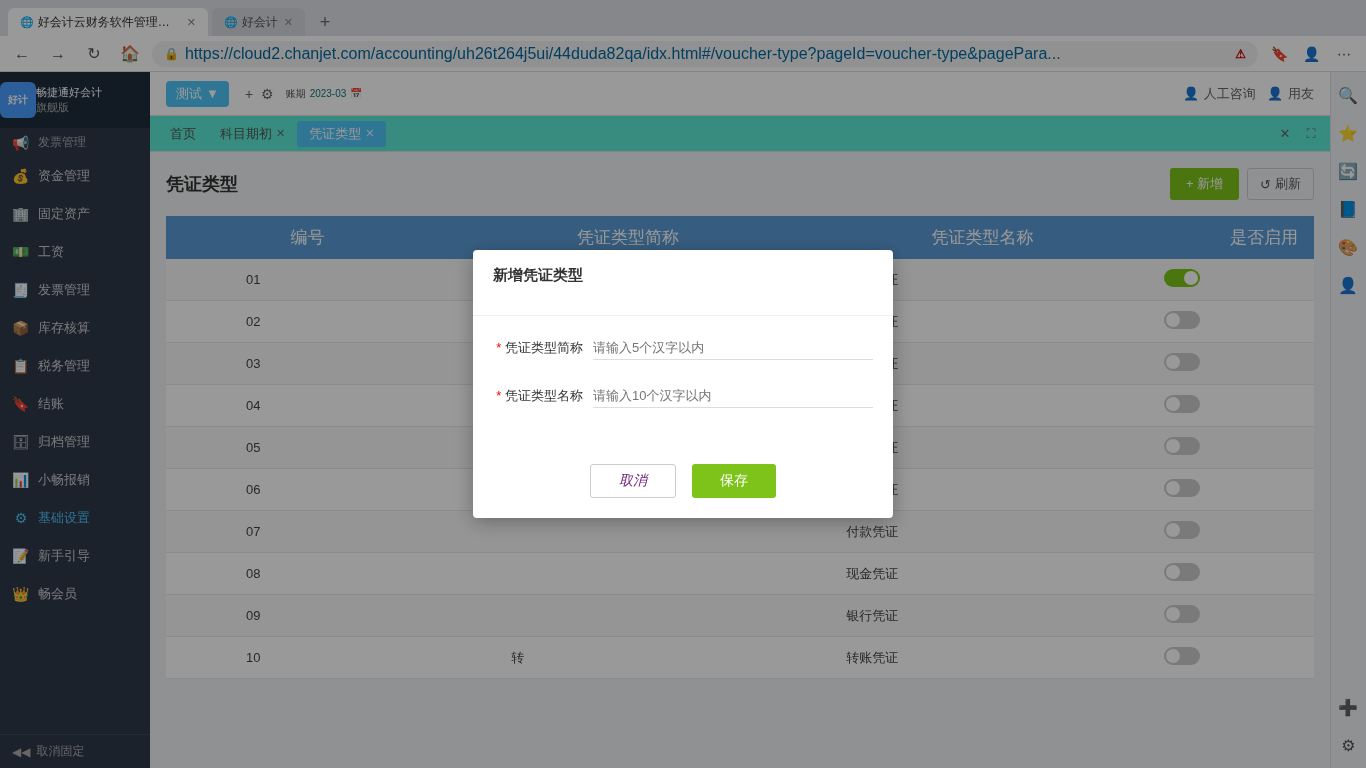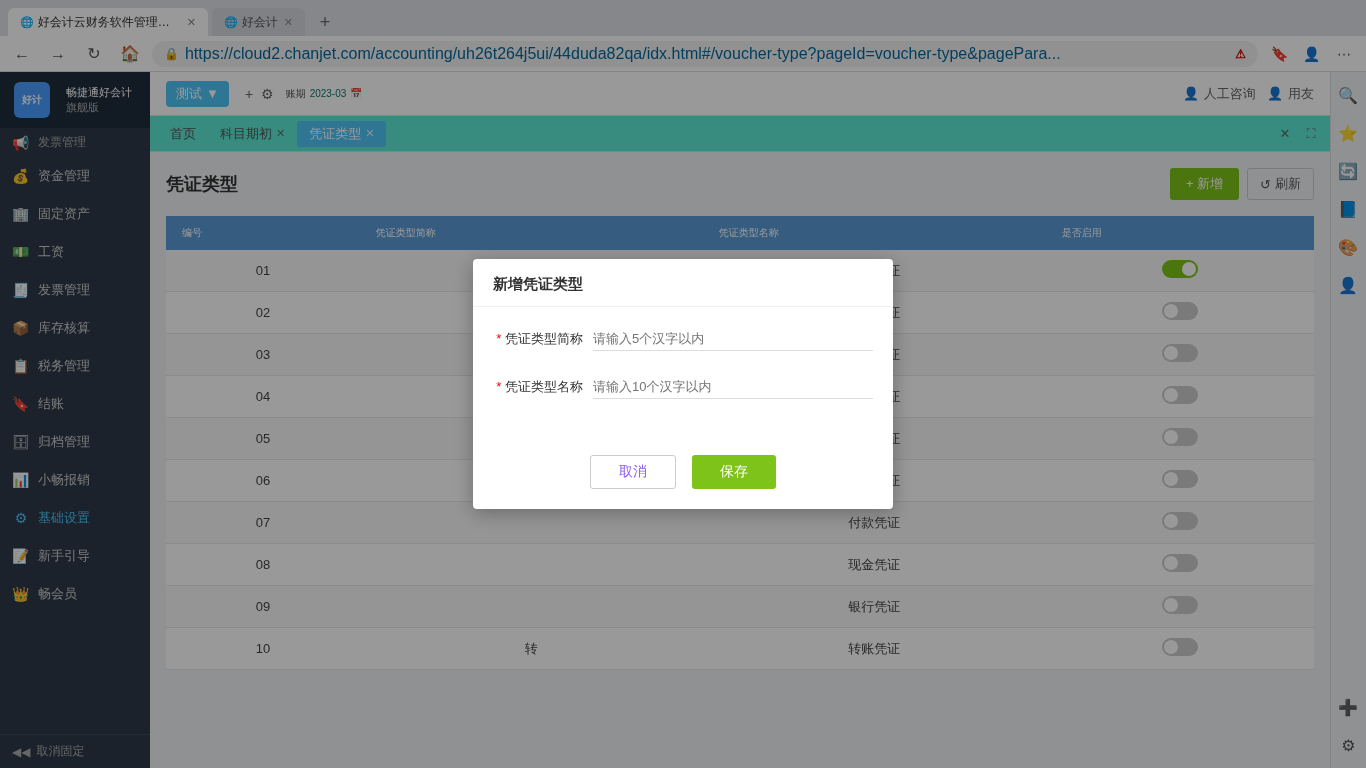--- a/index.html
+++ b/index.html
@@ -13,21 +13,21 @@
     .address-bar { display: flex; align-items: center; background: #fff; height: 36px; padding: 0 8px; gap: 8px; border-bottom: 1px solid #ddd; }
     .nav-btn { width: 28px; height: 28px; display: flex; align-items: center; justify-content: center; color: #555; font-size: 16px; cursor: pointer; border-radius: 50%; }
     .browser-actions { display: flex; gap: 4px; align-items: center; }
     .browser-action-btn { width: 28px; height: 28px; display: flex; align-items: center; justify-content: center; font-size: 14px; color: #555; cursor: pointer; border-radius: 50%; }
 
     
     .app-container { display: flex; width: 100%; height: calc(768px - 72px); }
 
     
     .sidebar { width: 150px; min-width: 150px; background: #2d3a4a; height: 100%; display: flex; flex-direction: column; color: #fff; }
-    .sidebar-logo { display: flex; align-items: center; padding: 10px 14px; background: #1e2d3d; gap: 16px; }
+    .sidebar-logo { display: flex; align-items: center; padding: 10px 0; background: #1e2d3d; gap: 0; }
     .logo-icon { width: 36px; height: 36px; background: #4a9eff; border-radius: 6px; display: flex; align-items: center; justify-content: center; font-size: 10px; color: #fff; font-weight: bold; }
     .logo-text { font-size: 11px; color: #fff; line-height: 1.3; }
     .logo-badge { font-size: 11px; color: #aaa; }
     .sidebar-items { flex: 1; overflow-y: auto; }
     .sidebar-item { display: flex; align-items: center; padding: 10px 12px; gap: 8px; cursor: pointer; color: #ccc; font-size: 13px; }
     .sidebar-item.active { color: #4fc3f7; }
     .sidebar-item .item-icon { font-size: 14px; width: 18px; text-align: center; }
     .sidebar-footer { padding: 8px 12px; border-top: 1px solid #3a4a5c; }
     .sidebar-footer-btn { display: flex; align-items: center; gap: 6px; color: #aaa; font-size: 12px; cursor: pointer; }
 
@@ -49,45 +49,45 @@
     .content-area { flex: 1; padding: 16px; overflow-y: auto; }
     .page-header { display: flex; align-items: center; justify-content: space-between; margin-bottom: 16px; }
     .page-title { font-size: 18px; font-weight: bold; color: #333; }
     .header-actions { display: flex; gap: 8px; }
     .btn-primary { background: #7ec31a; color: #fff; border: none; padding: 6px 16px; border-radius: 3px; cursor: pointer; font-size: 13px; display: flex; align-items: center; gap: 4px; }
     .btn-refresh { background: transparent; color: #555; border: 1px solid #ccc; padding: 6px 12px; border-radius: 3px; cursor: pointer; font-size: 13px; display: flex; align-items: center; gap: 4px; }
 
     
     .data-table { width: 100%; border-collapse: collapse; background: #fff; }
     .data-table thead tr { background: #5b9bd5; color: #fff; }
-    .data-table thead th { padding: 10px 16px; text-align: left; font-size: 10px; font-weight: normal; }
+    .data-table thead th { padding: 10px 16px; text-align: right; font-size: 17px; font-weight: normal; }
     .data-table tbody tr { border-bottom: 1px solid #e8e8e8; }
     .data-table tbody tr:nth-child(odd) { background: #f9f9f9; }
     .data-table tbody tr:nth-child(even) { background: #fff; }
     .data-table tbody td { padding: 10px 16px; text-align: center; font-size: 13px; color: #444; }
 
     
     .toggle { width: 36px; height: 18px; border-radius: 9px; display: inline-block; position: relative; }
     .toggle.on { background: #7ec31a; }
     .toggle.off { background: #ccc; }
     .toggle::after { content: ''; width: 14px; height: 14px; background: #fff; border-radius: 50%; position: absolute; top: 2px; transition: left 0.2s; }
     .toggle.on::after { right: 2px; }
     .toggle.off::after { left: 2px; }
 
     
     .modal-overlay { position: fixed; top: 0; left: 0; width: 100%; height: 100%; background: rgba(0,0,0,0.4); display: flex; align-items: center; justify-content: center; z-index: 1000; }
     .modal { background: #fff; border-radius: 4px; width: 420px; padding: 0; box-shadow: 0 4px 20px rgba(0,0,0,0.3); }
-    .modal-header { padding: 16px 20px 12px; border-bottom: 1px solid #f0f0f0; }
+    .modal-header { padding: 16px 20px 30px; border-bottom: 1px solid #f0f0f0; }
     .modal-title { font-size: 15px; font-weight: bold; color: #333; }
     .modal-body { padding: 20px 20px; }
     .form-row { display: flex; align-items: center; margin-bottom: 24px; }
     .form-label { font-size: 13px; color: #333; width: 100px; text-align: right; padding-right: 10px; }
     .form-input { flex: 1; border: none; border-bottom: 1px solid #ddd; padding: 4px 0; font-size: 13px; color: #666; outline: none; }
     .modal-footer { padding: 12px 20px 20px; display: flex; justify-content: center; gap: 16px; }
-    .btn-cancel { padding: 7px 28px; border: 1px solid #ccc; background: #fff; color: #8b5cf6; border-radius: 3px; cursor: pointer; font-size: 14px; }
+    .btn-cancel { padding: 7px 28px; border: 1px solid #ccc; background: #fff; color: #701a75; border-radius: 3px; cursor: pointer; font-size: 14px; font-style: italic; }
     .btn-save { padding: 7px 28px; border: none; background: #7ec31a; color: #fff; border-radius: 3px; cursor: pointer; font-size: 14px; }
 
     
     .right-panel { width: 36px; background: #f0f2f5; border-left: 1px solid #ddd; display: flex; flex-direction: column; align-items: center; padding: 8px 0; gap: 8px; }
     .right-panel-icon { width: 30px; height: 30px; display: flex; align-items: center; justify-content: center; font-size: 16px; color: #555; cursor: pointer; border-radius: 4px; }
 
     
     .tab-controls { margin-left: auto; display: flex; align-items: center; gap: 4px; }
     .tab-control-btn { width: 22px; height: 22px; display: flex; align-items: center; justify-content: center; color: #666; cursor: pointer; font-size: 13px; }
   </style>

